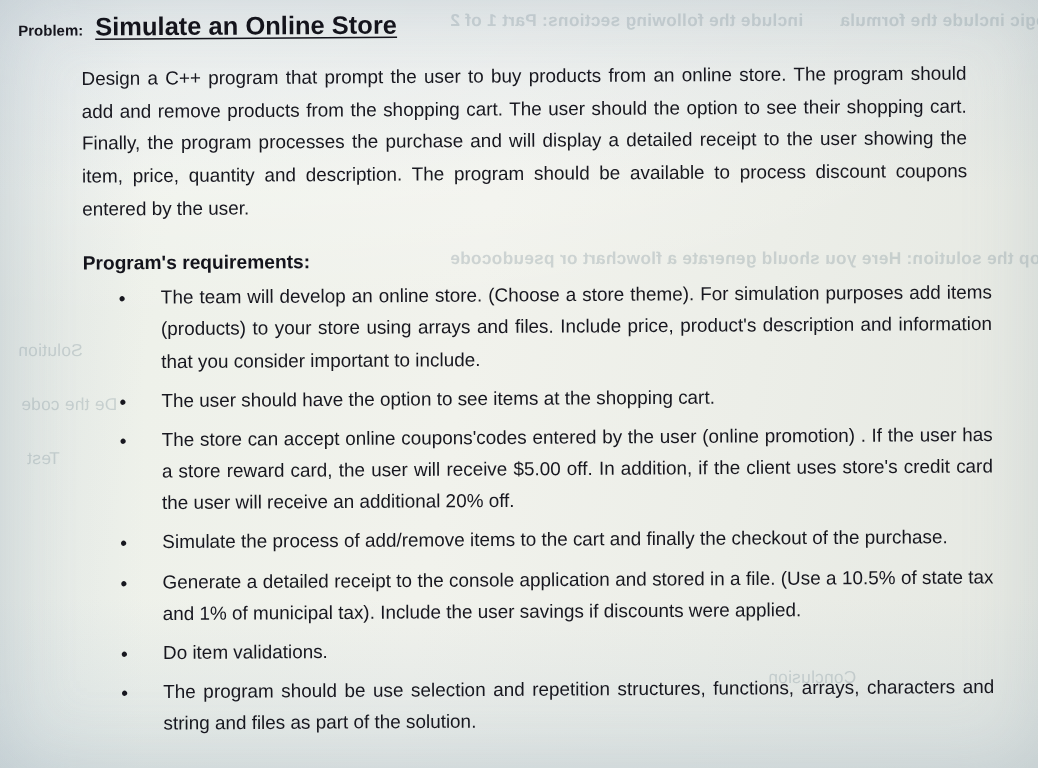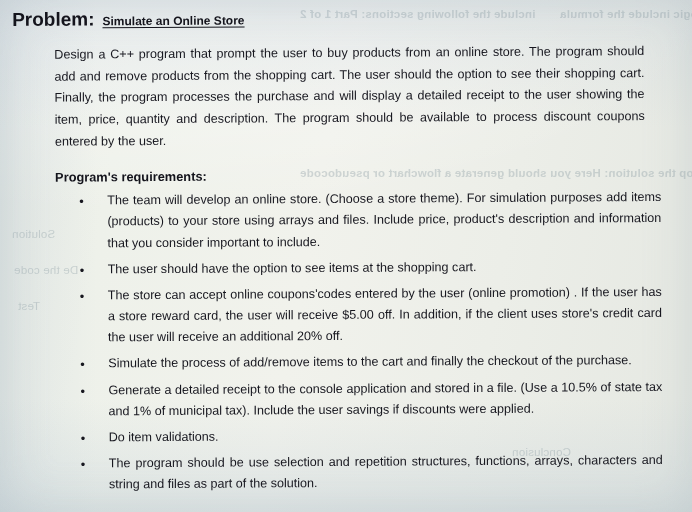--- a/index.html
+++ b/index.html
@@ -64,26 +64,26 @@
     padding: 9px 14px 0 8px;
   }
 
   .problem-line {
     display: flex;
     align-items: baseline;
     gap: 8px;
     margin: 0 0 14px 4px;
   }
   .problem-label {
-    font-size: 19px;
+    font-size: 10px;
     font-weight: bold;
     color: #14141c;
   }
   .problem-title {
-    font-size: 12px;
+    font-size: 17px;
     font-weight: bold;
     color: #14141c;
     text-decoration: underline;
     text-underline-offset: 2px;
     text-align: right;
   }
 
   .intro {
     margin: 0 34px 0 46px;
     font-size: 12.6px;

